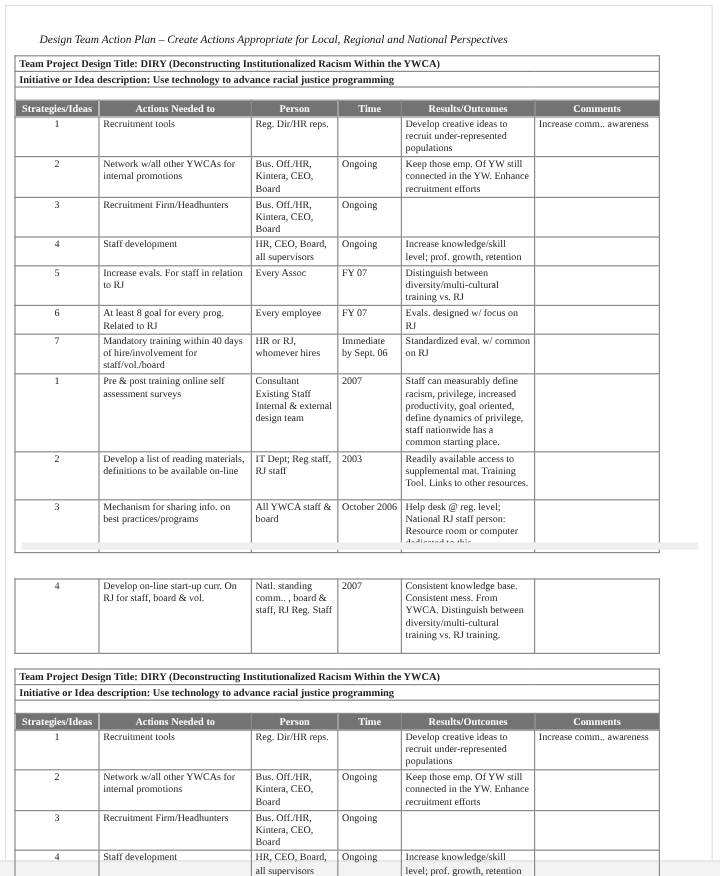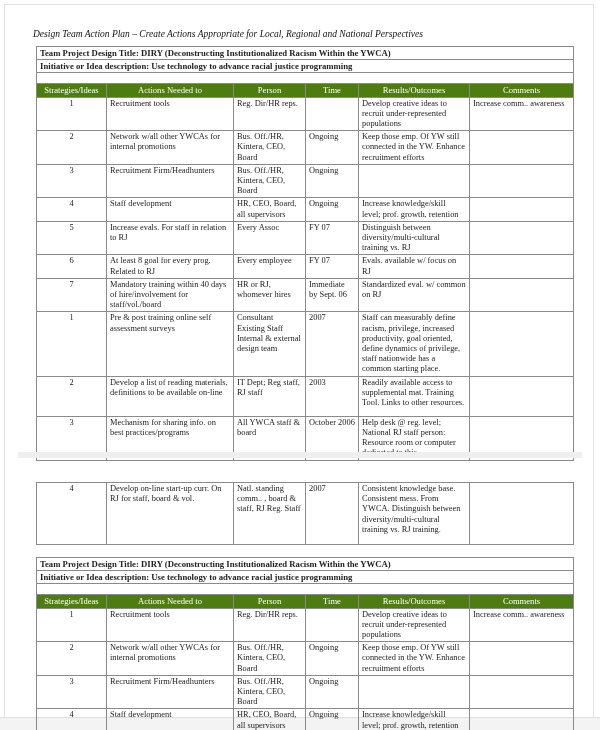--- a/index.html
+++ b/index.html
@@ -12,31 +12,31 @@
     border:1px solid #e2e2e2; border-bottom:none; box-sizing:border-box;
   }
   .page-frame-bottom { position:absolute; left:0; top:717px; width:600px; height:13px; background:#f3f3f3; border-top:1px solid #dedede; }
   .doc-title {
     position:absolute; left:33px; top:29px; font-size:9.5px; font-style:italic; color:#111; white-space:nowrap;text-align:right;
   }
   .page-break {
     position:absolute; left:18px; top:452px; width:564px; height:6px; background:#efefef;
   }
   table.plan {
-    position:absolute; left:36px; border-collapse:collapse; table-layout:fixed; width:537px;
+    position:absolute; left:12px; border-collapse:collapse; table-layout:fixed; width:537px;
     font-size:8.4px; line-height:10.2px;
   }
   table.plan td {
     border:1px solid #8a8a8a; vertical-align:top; padding:1px 3px; overflow:hidden;
   }
   .meta-row td { font-weight:bold; font-size:8.7px; padding:1px 3px; height:9px; border-color:#aaa; }
   .blank-row td { height:8px; border-color:#bbb; }
   .head-row td {
-    background:#4d7c0f; color:#fff; text-align:center; font-size:8.6px; padding:1px 2px;
-    border:1px solid #555; height:10px; font-weight:normal;
+    background:#737373; color:#fff; text-align:center; font-size:8.6px; padding:1px 2px;
+    border:1px solid #555; height:10px; font-weight:bold;
   }
   .num { text-align:center; }
   .cont-table td { border-color:#8a8a8a; }
 </style>
 </head>
 <body>
 
 <div class="page-frame"></div>
 <div class="page-frame-bottom"></div>
 
@@ -107,21 +107,21 @@
     <td>Every Assoc</td>
     <td>FY 07</td>
     <td>Distinguish between diversity/multi-cultural training vs. RJ</td>
     <td></td>
   </tr>
   <tr style="height:20px">
     <td class="num">6</td>
     <td>At least 8 goal for every prog. Related to RJ</td>
     <td>Every employee</td>
     <td>FY 07</td>
-    <td>Evals. available w/ focus on RJ</td>
+    <td>Evals. designed w/ focus on RJ</td>
     <td></td>
   </tr>
   <tr style="height:30px">
     <td class="num">7</td>
     <td>Mandatory training within 40 days of hire/involvement for staff/vol./board</td>
     <td>HR or RJ, whomever hires</td>
     <td>Immediate by Sept. 06</td>
     <td>Standardized eval. w/ common on RJ</td>
     <td></td>
   </tr>

